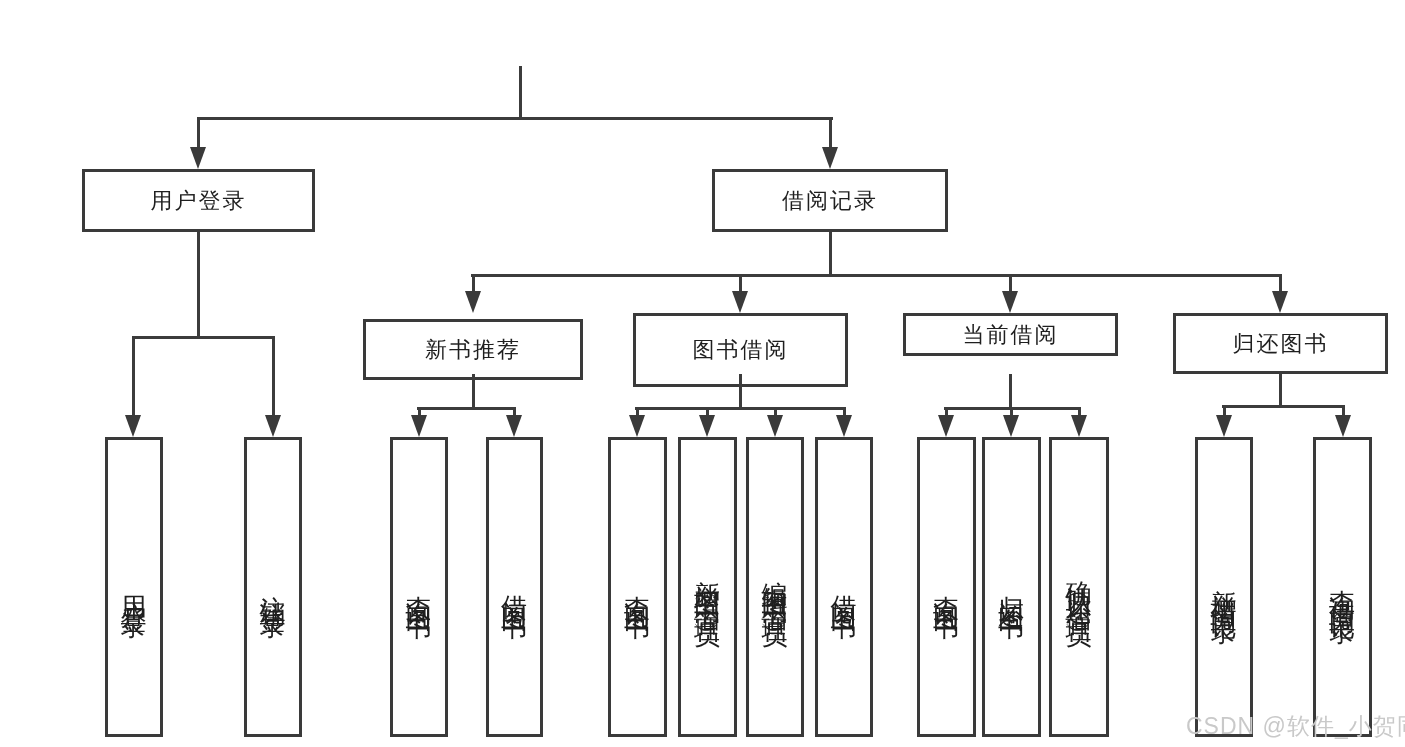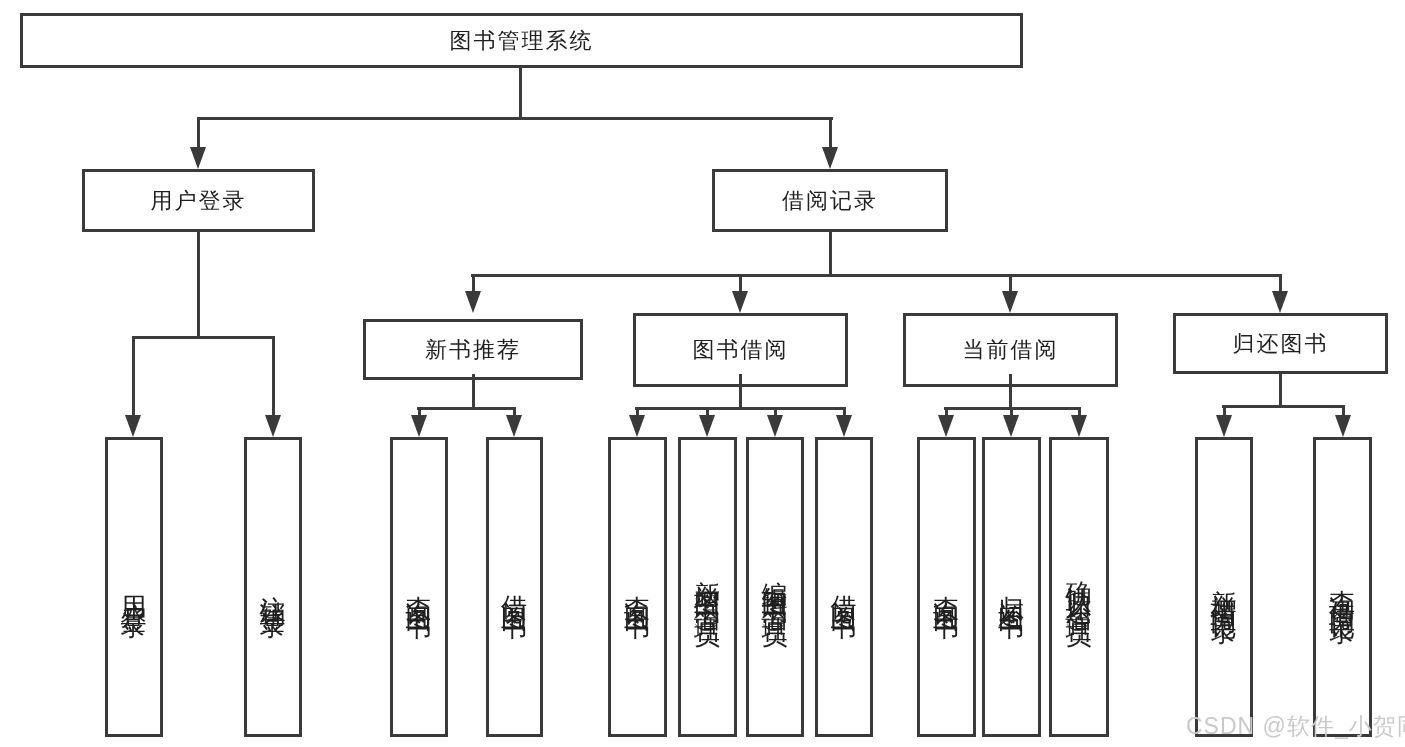--- a/index.html
+++ b/index.html
@@ -12,21 +12,21 @@
     position:absolute;box-sizing:border-box;border:3px solid #3a3a3a;background:#ffffff;
     display:flex;align-items:center;justify-content:center;
   }
   .hlabel{font-size:22px;letter-spacing:2px;white-space:nowrap;}
   .vlabel{writing-mode:vertical-rl;text-orientation:mixed;font-size:26px;letter-spacing:6px;line-height:1;white-space:nowrap;}
   #root{left:20px;top:13px;width:1003px;height:55px;}
   #n-user{left:82px;top:169px;width:233px;height:63px;}
   #n-mgmt{left:712px;top:169px;width:236px;height:63px;}
   #n-g1{left:363px;top:319px;width:220px;height:61px;}
   #n-g2{left:633px;top:313px;width:215px;height:74px;}
-  #n-g3{left:903px;top:313px;width:215px;height:74px;}
+  #n-g3{left:903px;top:313px;width:215px;height:43px;}
   #n-g4{left:1173px;top:313px;width:215px;height:61px;}
   .leaf{top:437px;height:300px;width:58px;}
   #l-u1{left:105px;} #l-u2{left:244px;}
   #l-g1a{left:390px;} #l-g1b{left:486px;width:57px;}
   #l-g2a{left:608px;width:59px;} #l-g2b{left:678px;width:59px;} #l-g2c{left:746px;} #l-g2d{left:815px;}
   #l-g3a{left:917px;width:59px;} #l-g3b{left:982px;width:59px;} #l-g3c{left:1049px;width:60px;}
   #l-g4a{left:1195px;} #l-g4b{left:1313px;width:59px;}
   
   .vline{position:absolute;width:3px;background:#3c3c3c;}
   .hline{position:absolute;height:3px;background:#3c3c3c;}
@@ -68,23 +68,20 @@
   #watermark{
     position:absolute;left:1186px;top:711px;z-index:5;
     font-size:23px;letter-spacing:1px;color:#c9c9c9;white-space:nowrap;
   }
 </style>
 </head>
 <body>
 
 <div id="canvas">
 
-  <div class="box" id="root">
-    <span class="hlabel">图书管理系统</span>
-  </div>
 
   <div class="box" id="n-user">
     <span class="hlabel">用户登录</span>
   </div>
   <div class="box" id="n-mgmt">
     <span class="hlabel">借阅记录</span>
   </div>
 
   <div class="box" id="n-g1">
     <span class="hlabel">新书推荐</span>

